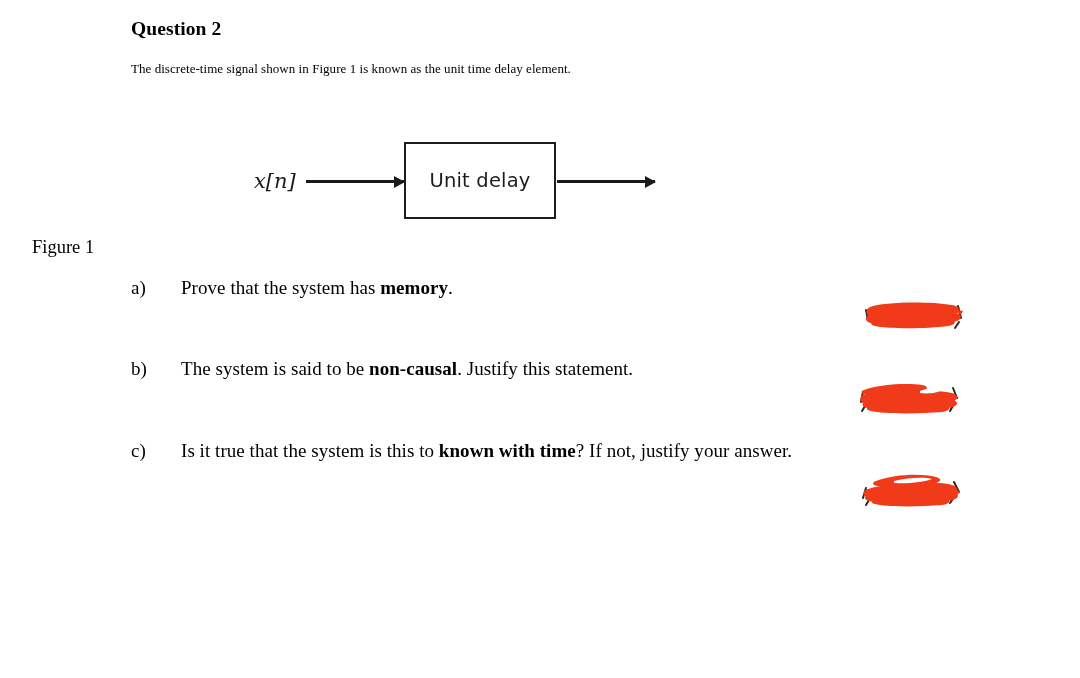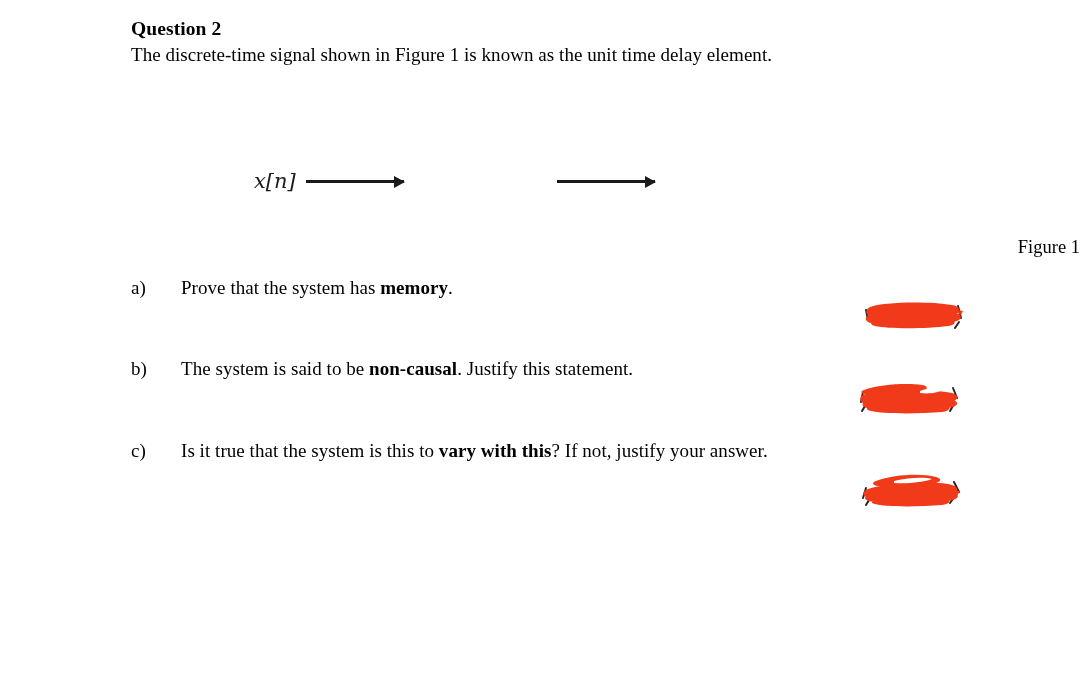--- a/index.html
+++ b/index.html
@@ -27,22 +27,22 @@
     left: 131px;
     top: 18px;
     font-size: 19.5px;
     font-weight: bold;
     letter-spacing: 0.1px;
     white-space: nowrap;
   }
   .q-intro {
     position: absolute;
     left: 131px;
-    top: 44px;
-    font-size: 19px;
+    top: 61px;
+    font-size: 13px;
     white-space: nowrap;
     letter-spacing: 0.05px;
     font-family: Liberation Serif, serif;
   }
 
   
   .diagram {
     position: absolute;
     left: 0;
     top: 130px;
@@ -104,23 +104,23 @@
     border-left: 11px solid #1a1a1a;
   }
   .arrow-in  { left: 306px; width: 98px; }
   .arrow-out { left: 557px; width: 98px; }
 
   .fig-caption {
     position: absolute;
     left: 0;
     top: 237px;
     width: 1080px;
-    text-align: right;
+    text-align: left;
     font-size: 18.5px;
-    padding-left: 8px;
+    padding-left: 32px;
     box-sizing: border-box;
   }
 
   
   .part {
     position: absolute;
     left: 131px;
     width: 820px;
     font-size: 19px;
     white-space: nowrap;
@@ -152,33 +152,36 @@
 
   <div class="diagram">
 
     <span class="sig-label sig-in">x[n]</span>
 
   </div>
 
   <div class="arrow arrow-in"></div>
   <div class="arrow arrow-out"></div>
 
+  <div class="delay-box">
+    <div class="delay-box-label">Unit delay</div>
+  </div>
 
   <div class="fig-caption">Figure 1</div>
 
   <div class="part part-a">
     <span class="marker">a)</span><span>Prove that the system has </span><b>memory</b><span>.</span>
   </div>
 
   <div class="part part-b">
     <span class="marker">b)</span><span>The system is said to be </span><b>non-causal</b><span>. Justify this statement.</span>
   </div>
 
   <div class="part part-c">
-    <span class="marker">c)</span><span>Is it true that the system is this to </span><b>vary with this</b><span>? If not, justify your answer.</span>
+    <span class="marker">c)</span><span>Is it true that the system is this to </span><b>known with time</b><span>? If not, justify your answer.</span>
   </div>
 
   <div class="redaction" id="mark-a" style="left: 862px; top: 298px;">
     <svg width="104" height="38" viewBox="0 0 104 38">
       <path d="M6,22 L4,12 M96,8 L99,20 M97,24 L93,30" stroke="#262626" stroke-width="2" fill="none" stroke-linecap="round"></path>
       <path d="M8,9 C20,4 66,3 90,7 C98,8 100,14 92,17 C70,22 26,23 9,19 C3,17 3,11 8,9 Z" fill="#F03A19"></path>
       <path d="M7,17 C24,13 70,12 93,15 C101,16 101,22 92,24 C68,28 24,28 9,25 C3,24 2,19 7,17 Z" fill="#F03A19"></path>
       <path d="M12,23 C30,20 72,19 88,22 C95,23 94,27 86,28 C64,31 26,31 13,28 C8,27 8,24 12,23 Z" fill="#F03A19"></path>
       <path d="M90,11 L101,13 L99,17 Z" fill="#F03A19"></path>
     </svg>

